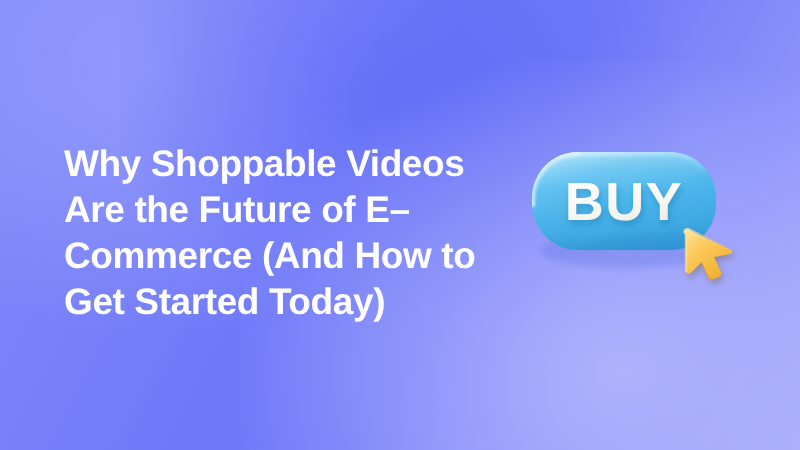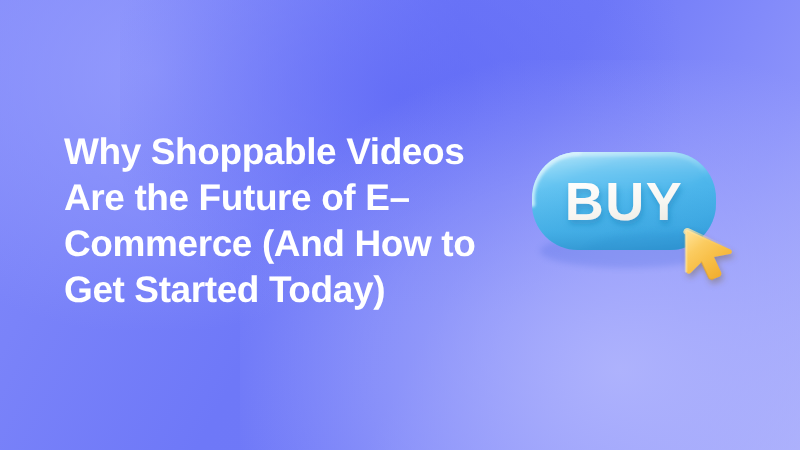--- a/index.html
+++ b/index.html
@@ -53,21 +53,21 @@
     background: radial-gradient(ellipse at center,
         rgba(94,104,246,0.72) 0%,
         rgba(99,109,246,0.30) 50%,
         rgba(99,109,246,0) 76%);
   }
 
   
   #headline {
     position: absolute;
     left: 64px;
-    top: 104px;
+    top: 116px;
     width: 440px;
     color: #FFFFFF;
     font-size: 37px;
     font-weight: 700;
     line-height: 46px;
     letter-spacing: -0.4px;
     white-space: pre-line;
     text-rendering: geometricPrecision;
   }
 

